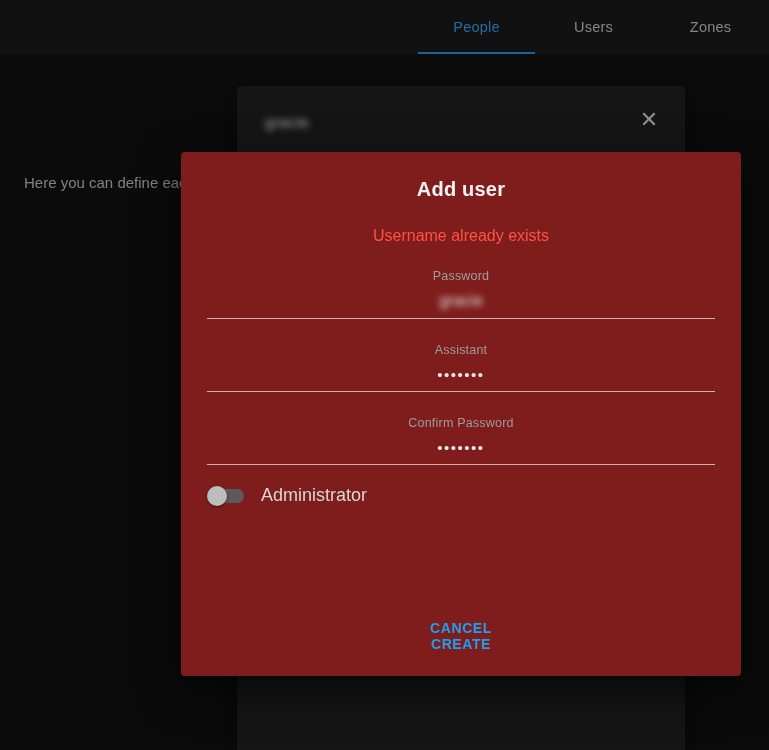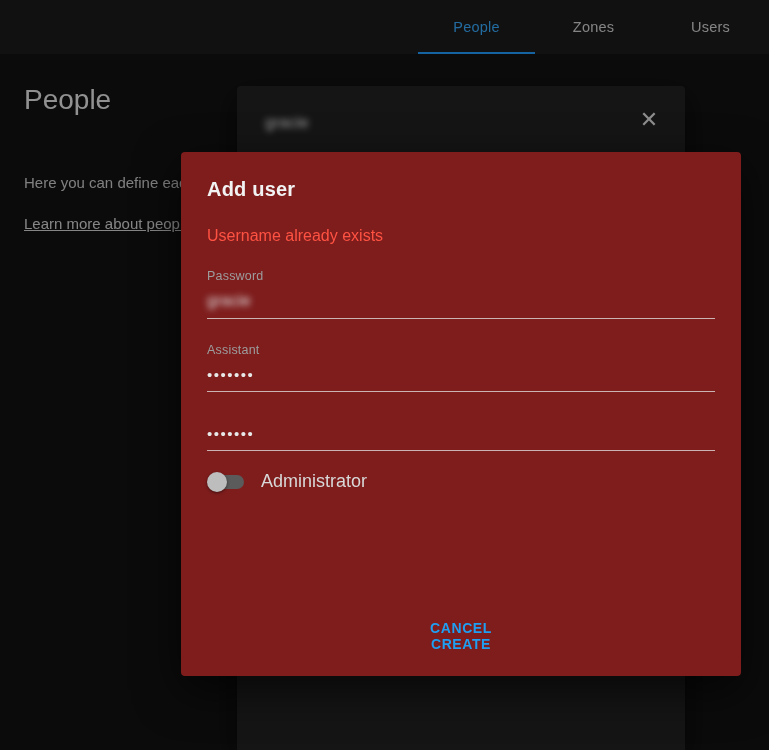--- a/index.html
+++ b/index.html
@@ -1,15 +1,15 @@
 <!DOCTYPE html>
 <html><head>
 <meta charset="utf-8">
 <style>
-  * { margin: 0; padding: 0; box-sizing: border-box; }
+  * { margin: 0; padding: 0; box-sizing: border-box; text-align: center; }
   html, body { width: 769px; height: 750px; overflow: hidden; }
   body {
     font-family: "Liberation Sans", sans-serif;
     background: #121212;
     color: #e0e0e0;
     position: relative;
   }
 
   
   .topbar {
@@ -134,22 +134,22 @@
     padding-bottom: 4px;
     flex-direction: column;
   }
   .btn-accent { color: #1f9ff2; }
 </style>
 </head>
 <body>
 
 <div class="topbar">
   <div class="tab active">People</div>
+  <div class="tab">Users</div>
   <div class="tab">Zones</div>
-  <div class="tab">Users</div>
 </div>
 
 <div class="page-content">
   <div class="page-title">People</div>
   <div class="page-desc">Here you can define each person of interest in Home Assistant.</div>
   <a class="page-link">Learn more about people</a>
 </div>
 
 <div class="bg-dialog">
   <div class="bd-name">gracie</div>
@@ -168,20 +168,21 @@
       <span class="blurred">gracie</span>
     </div>
   </div>
 
   <div class="field">
     <div class="field-label">Assistant</div>
     <div class="field-value password">•••••••</div>
   </div>
 
   <div class="field">
+    <div class="field-label">Confirm Password</div>
     <div class="field-value password">•••••••</div>
   </div>
 
   <div class="toggle-row">
     <div class="switch">
       <div class="track"></div>
       <div class="knob"></div>
     </div>
     <div class="toggle-label">Administrator</div>
   </div>

